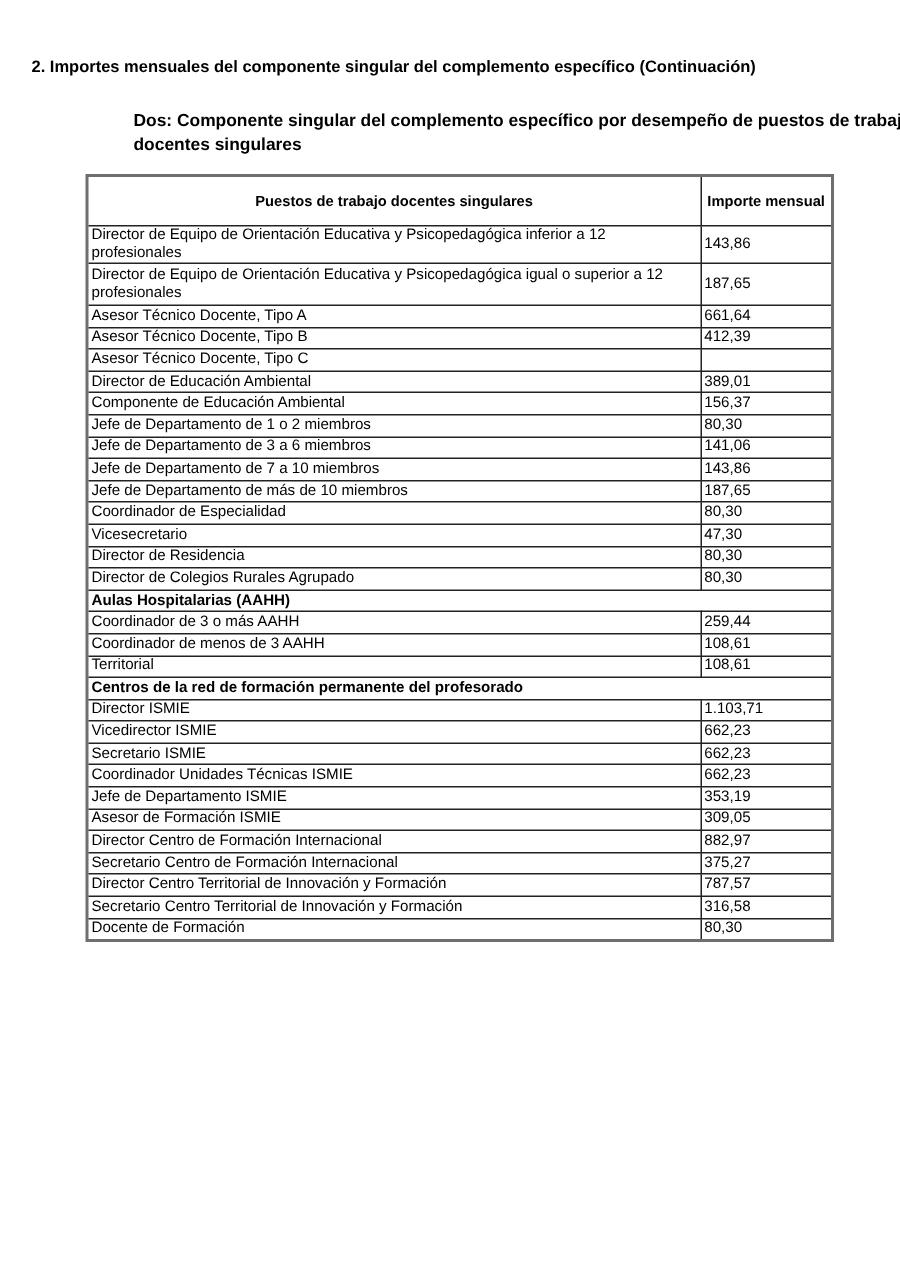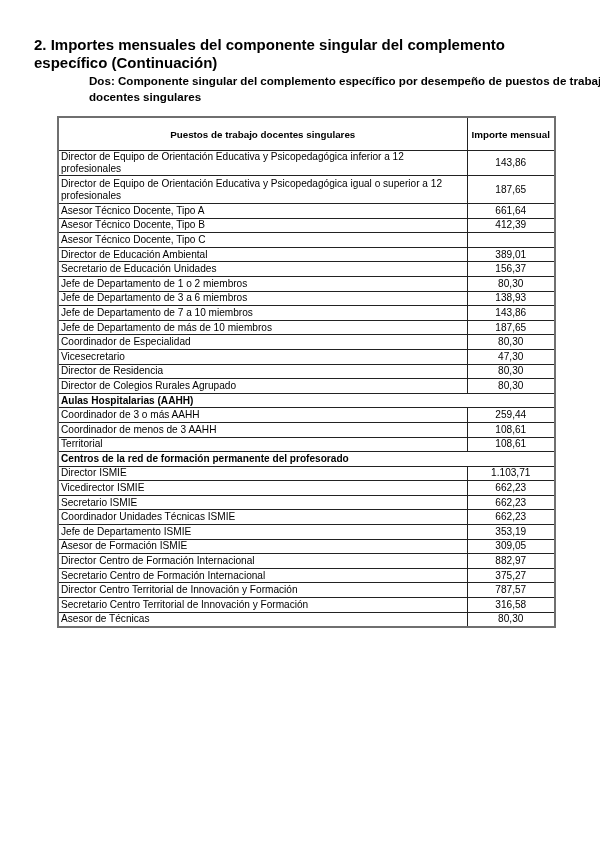--- a/index.html
+++ b/index.html
@@ -1,22 +1,22 @@
 <!DOCTYPE html>
 <html><head>
   <meta charset="utf-8">
   <style>
     html, body { margin: 0; padding: 0; background: #ffffff; }
     body {
       width: 600px; height: 842px; position: relative; overflow: hidden;
       font-family: "Liberation Sans", sans-serif; color: #000;
     }
     .h1 {
-      position: absolute; left: 34px; top: 36px; width: 530px;
-      font-size: 15px; font-weight: bold; line-height: 18px;
+      position: absolute; left: 21px; top: 36px; width: 530px;
+      font-size: 11px; font-weight: bold; line-height: 18px;
     }
     .h2 {
       position: absolute; left: 48px; top: 73px; width: 520px;
       font-size: 11.6px; font-weight: bold; line-height: 16px; margin-left: 41px;
     }
     .tbl-wrap {
       position: absolute; left: 57px; top: 116px; width: 499px;
       border: 2px solid #6f6f6f; box-sizing: border-box;
     }
     table {
@@ -26,21 +26,21 @@
     col.c1 { width: 408px; }
     col.c2 { width: auto; }
     td, th {
       border: 1px solid #222; padding: 0 2px; vertical-align: middle;
     }
     tr:first-child th { border-top: none; }
     tr td:first-child, tr th:first-child { border-left: none; }
     tr td:last-child, tr th:last-child { border-right: none; }
     tr:last-child td { border-bottom: none; }
     th { font-weight: bold; font-size: 9.8px; text-align: center; height: 32px; line-height: 13px; }
-    td.val { text-align: center; }
+    td.val { text-align: left; }
     tr.row td { height: 13.6px; }
     tr.tall td { height: 27px; }
     tr.first td { height: 17px; }
     tr.section td { font-weight: bold; height: 13.6px; }
   </style>
 </head>
 <body>
 
 <div class="h1">2.  Importes mensuales del componente singular del complemento específico (Continuación)</div>
 <div class="h2">Dos: Componente singular del complemento específico por desempeño de puestos de trabajo docentes singulares</div>
@@ -76,30 +76,30 @@
         </tr>
         <tr class="row">
           <td>Asesor Técnico Docente, Tipo C</td>
           <td class="val"></td>
         </tr>
         <tr class="row">
           <td>Director de Educación Ambiental</td>
           <td class="val">389,01</td>
         </tr>
         <tr class="row">
-          <td>Secretario de Educación Unidades</td>
+          <td>Componente de Educación Ambiental</td>
           <td class="val">156,37</td>
         </tr>
         <tr class="row">
           <td>Jefe de Departamento de 1 o 2 miembros</td>
           <td class="val">80,30</td>
         </tr>
         <tr class="row">
           <td>Jefe de Departamento de  3 a 6 miembros</td>
-          <td class="val">138,93</td>
+          <td class="val">141,06</td>
         </tr>
         <tr class="row">
           <td>Jefe de Departamento de 7 a 10 miembros</td>
           <td class="val">143,86</td>
         </tr>
         <tr class="row">
           <td>Jefe de Departamento de más de 10 miembros</td>
           <td class="val">187,65</td>
         </tr>
         <tr class="row">
@@ -170,18 +170,18 @@
         </tr>
         <tr class="row">
           <td>Director Centro Territorial de Innovación y Formación</td>
           <td class="val">787,57</td>
         </tr>
         <tr class="row">
           <td>Secretario Centro Territorial de Innovación y Formación</td>
           <td class="val">316,58</td>
         </tr>
         <tr class="row">
-          <td>Asesor de Técnicas</td>
+          <td>Docente de Formación</td>
           <td class="val">80,30</td>
         </tr>
       </tbody>
   </table>
 </div>
 
 </body></html>

